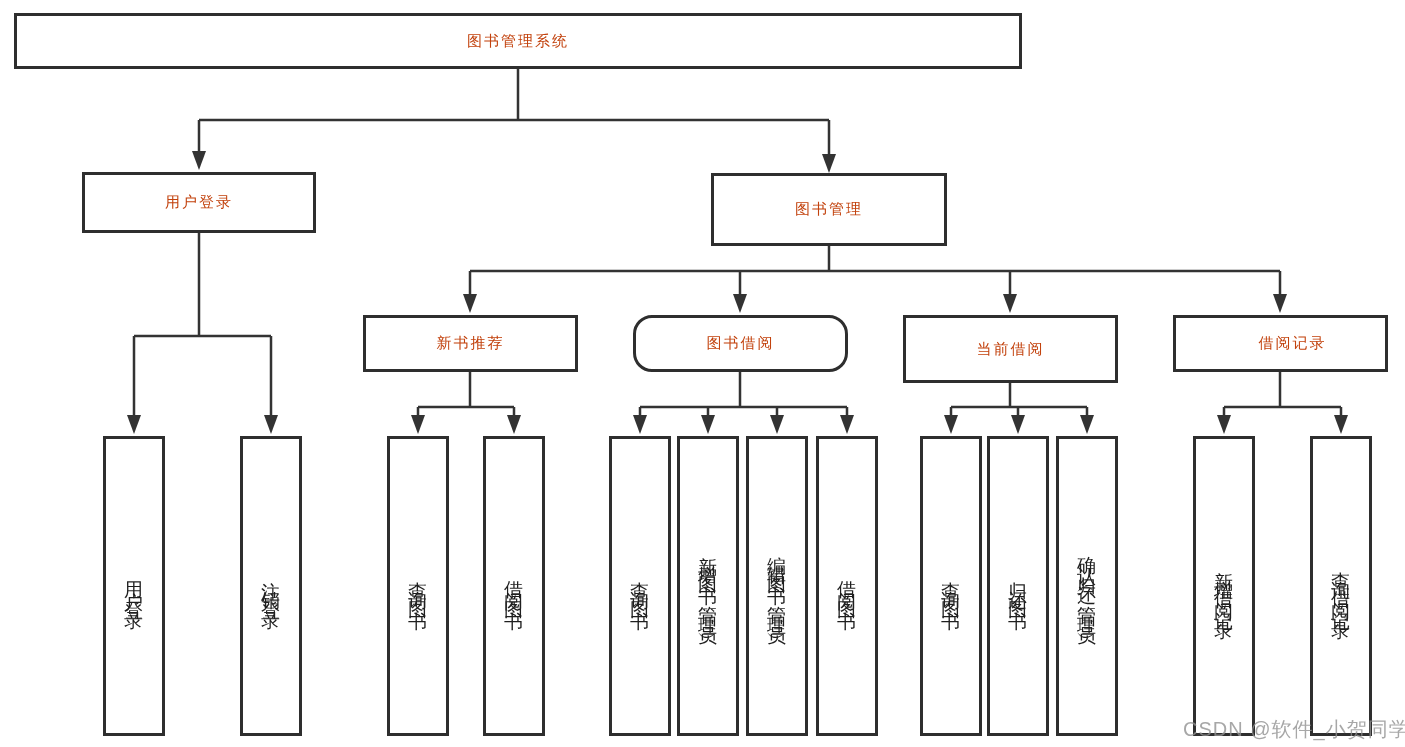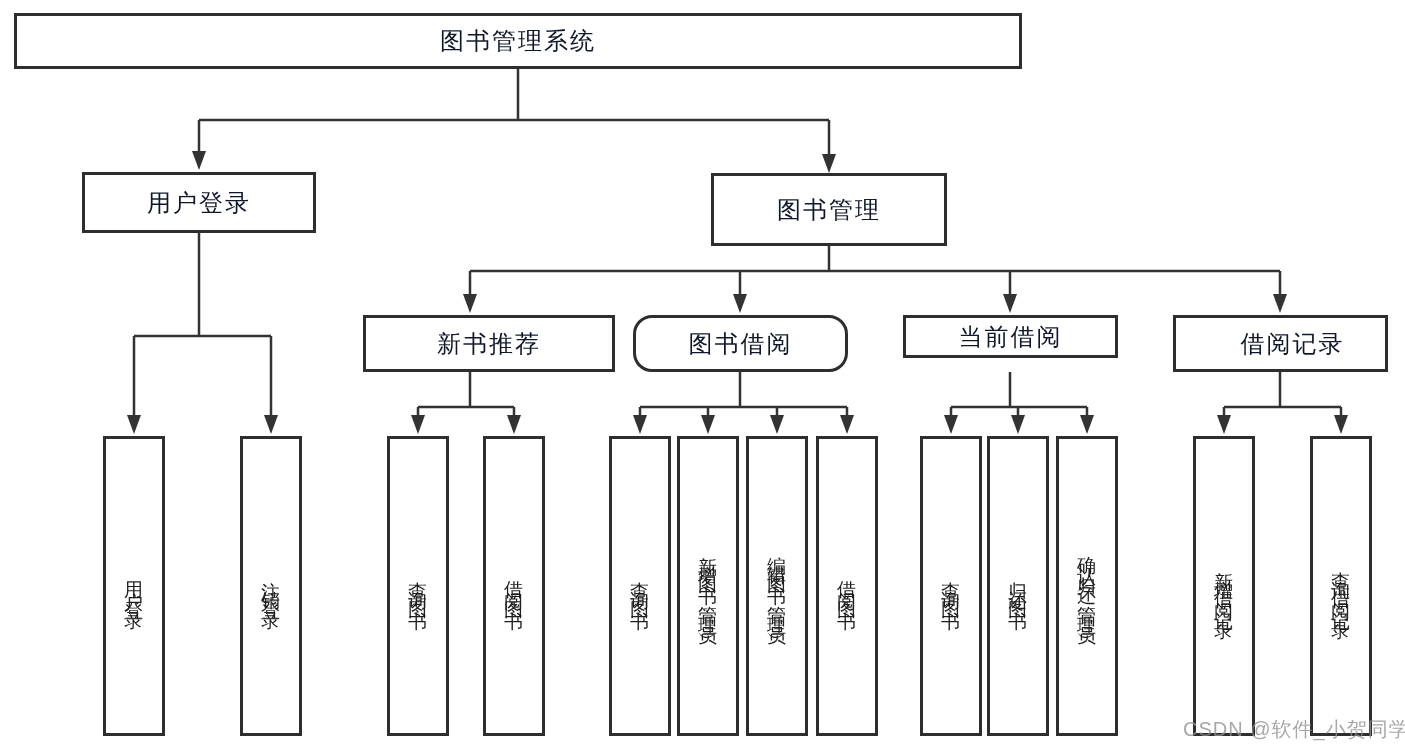--- a/index.html
+++ b/index.html
@@ -34,23 +34,23 @@
   .hbox {
     position: absolute;
     box-sizing: border-box;
     border: 3px solid #2e2e2e;
     background: #ffffff;
     display: flex;
     align-items: center;
     justify-content: center;
   }
   .hbox span {
-    font-size: 24px;
+    font-size: 15px;
     letter-spacing: 2px;
-    color: #0f172a;
+    color: #c2410c;
     white-space: nowrap;
   }
   .leaf {
     position: absolute;
     top: 436px;
     width: 62px;
     height: 300px;
     box-sizing: border-box;
     border: 3px solid #2e2e2e;
     background: #ffffff;
@@ -123,27 +123,27 @@
     <span>图书管理系统</span>
   </div>
 
   <div class="hbox" style="left:82px; top:172px; width:234px; height:61px;">
     <span>用户登录</span>
   </div>
   <div class="hbox" style="left:711px; top:173px; width:236px; height:73px;">
     <span>图书管理</span>
   </div>
 
-  <div class="hbox" style="left:363px; top:315px; width:252px; height:57px;">
+  <div class="hbox" style="left:363px; top:315px; width:215px; height:57px;">
     <span>新书推荐</span>
   </div>
   <div class="hbox" style="left:633px; top:315px; width:215px; height:57px;border-radius:19px;">
     <span>图书借阅</span>
   </div>
-  <div class="hbox" style="left:903px; top:315px; width:215px; height:43px;">
+  <div class="hbox" style="left:903px; top:315px; width:215px; height:68px;">
     <span>当前借阅</span>
   </div>
   <div class="hbox" style="left:1173px; top:315px; width:215px; height:57px;padding-left:24px;">
     <span>借阅记录</span>
   </div>
 
   <div class="leaf" style="left:103px;">
     <span>用户登录</span>
   </div>
   <div class="leaf" style="left:240px;">

